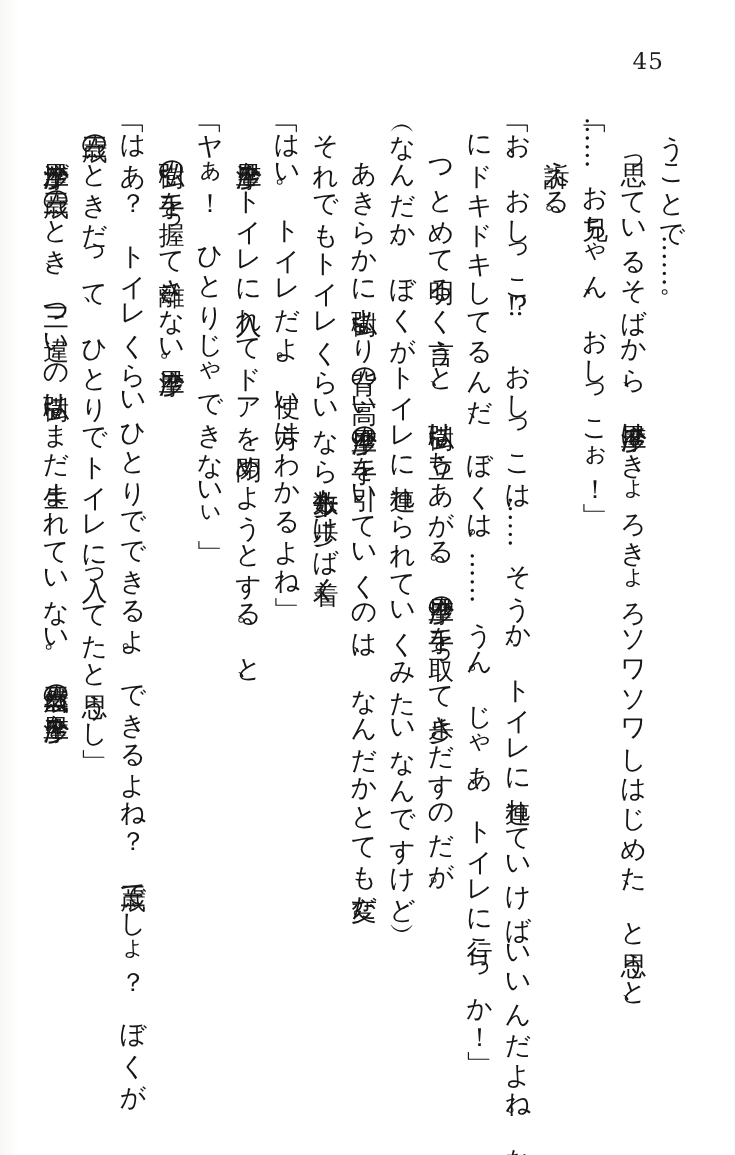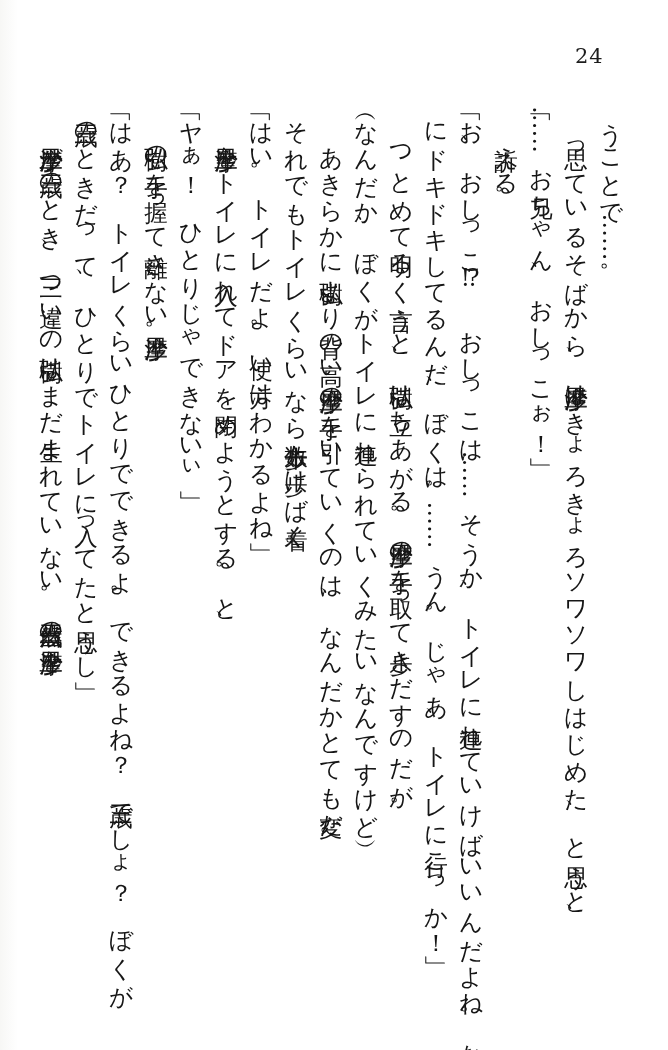--- a/index.html
+++ b/index.html
@@ -44,21 +44,21 @@
     white-space: nowrap;
   }
   .line.indent {
     text-indent: 1em;
   }
 </style>
 </head>
 <body>
 
 <div class="page">
-  <div class="page-number">24</div>
+  <div class="page-number">45</div>
 
   <div class="text-block">
 
   <div class="line">うことで……。</div>
       <div class="line indent">思っているそばから、摩里沙はきょろきょろソワソワしはじめた、と思うと、</div>
       <div class="line">「……お兄ちゃん、おしっこぉ！」</div>
       <div class="line indent">訴える。</div>
       <div class="line">「お、おしっこ⁉　おしっこは……そうか、トイレに連れていけばいいんだよね。な</div>
       <div class="line">にドキドキしてるんだ、ぼくは。……うん。じゃあ、トイレに行こっか！」</div>
       <div class="line indent">つとめて明るく言うと、弘樹は立ちあがる。摩里沙の手を取って歩きだすのだが。</div>

